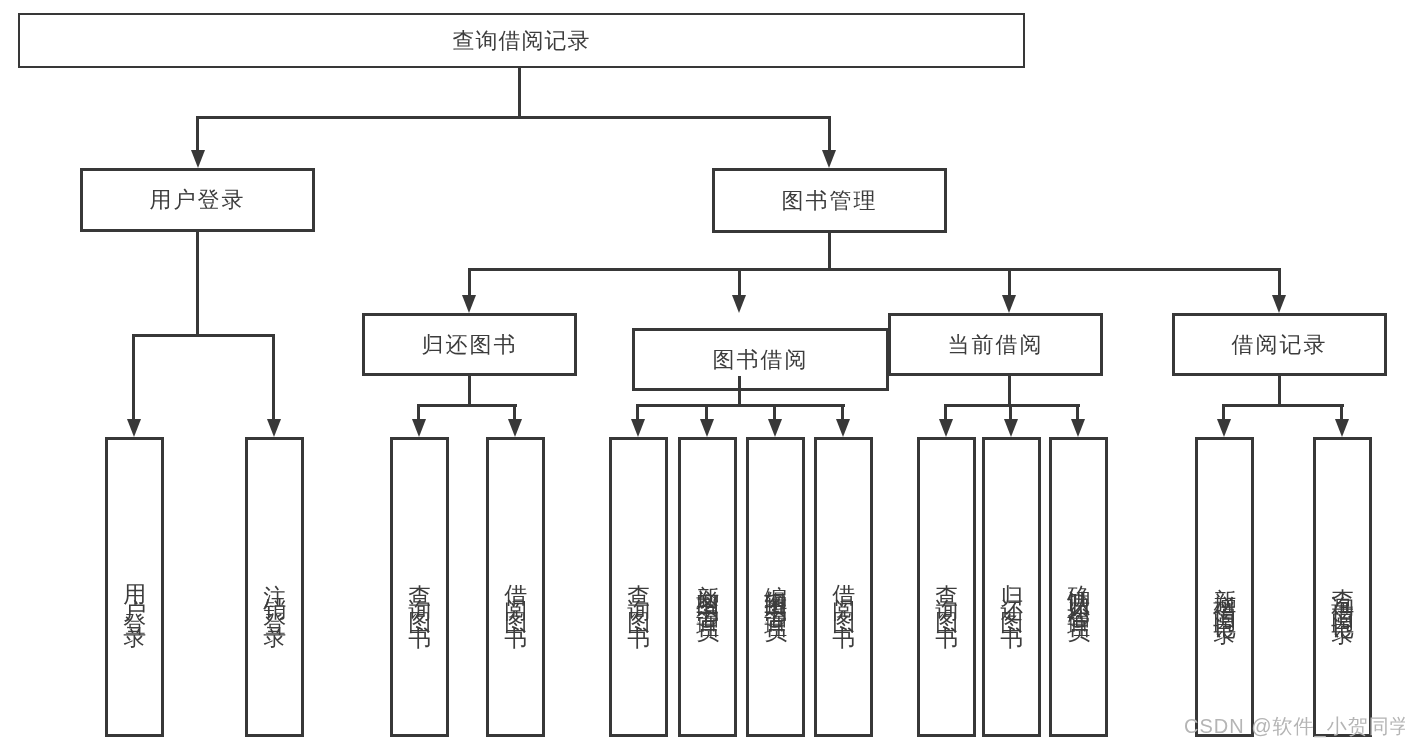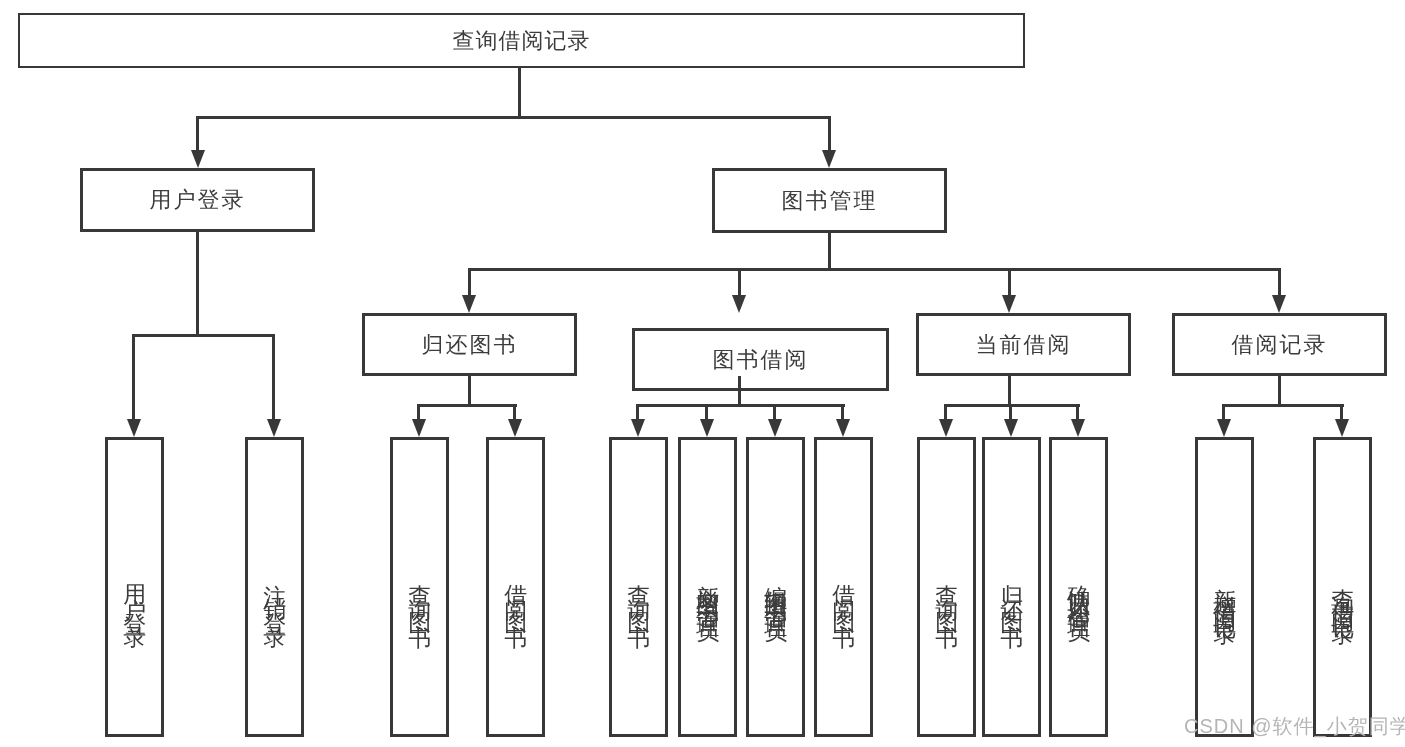--- a/index.html
+++ b/index.html
@@ -46,21 +46,21 @@
   <div class="box h2" style="left:712px;top:168px;width:235px;height:65px">
     <span class="txt">图书管理</span>
   </div>
 
   <div class="box h2" style="left:362px;top:313px;width:215px;height:63px">
     <span class="txt">归还图书</span>
   </div>
   <div class="box h2" style="left:632px;top:328px;width:257px;height:63px">
     <span class="txt">图书借阅</span>
   </div>
-  <div class="box h2" style="left:916px;top:313px;width:215px;height:63px">
+  <div class="box h2" style="left:888px;top:313px;width:215px;height:63px">
     <span class="txt">当前借阅</span>
   </div>
   <div class="box h2" style="left:1172px;top:313px;width:215px;height:63px">
     <span class="txt">借阅记录</span>
   </div>
 
   <div class="box leaf sp14" style="left:105px;top:437px;width:59px;height:300px">
     <span class="vtxt">用户登录</span>
   </div>
   <div class="box leaf sp14" style="left:245px;top:437px;width:59px;height:300px">

